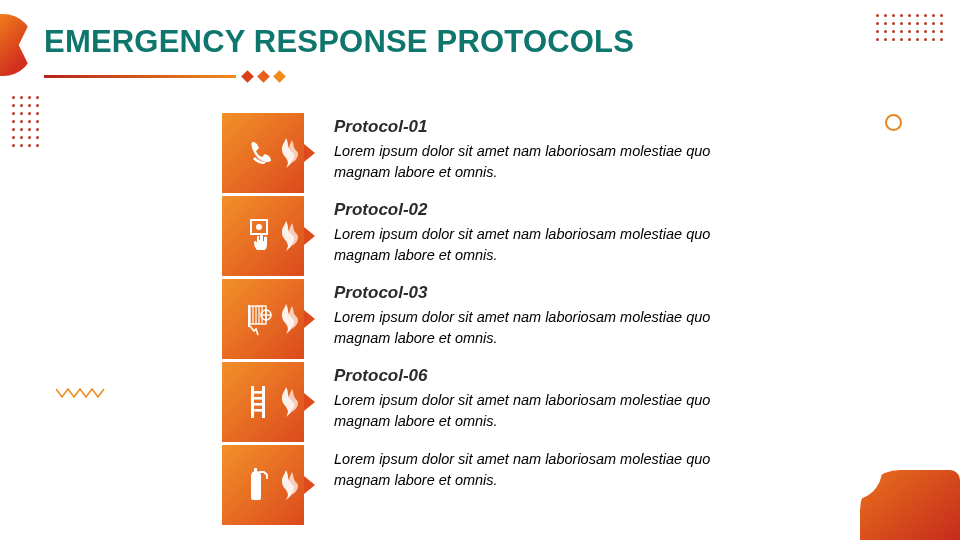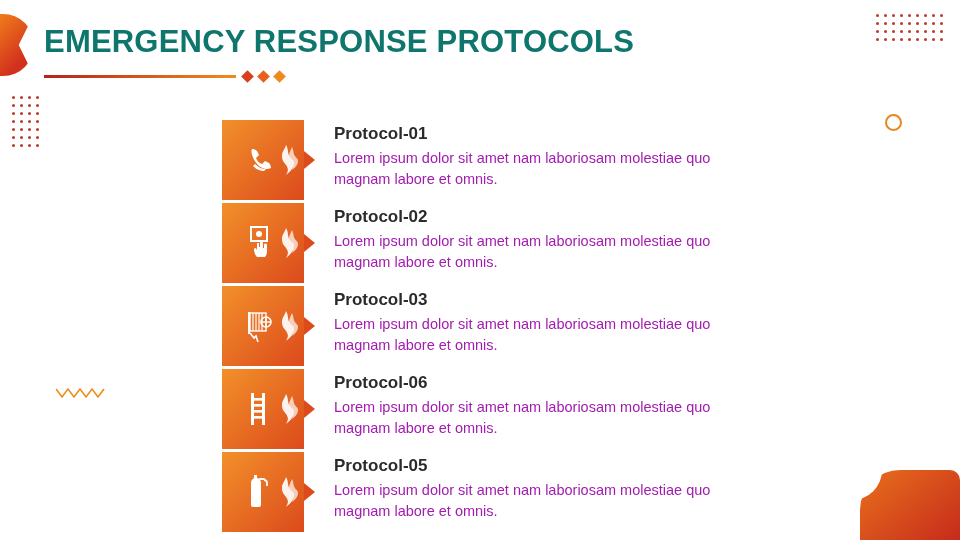--- a/index.html
+++ b/index.html
@@ -98,22 +98,23 @@
     margin-left: 7px;
   }
   .diamond.d1 { background: #d8401b; }
   .diamond.d2 { background: #e8601c; }
   .diamond.d3 { background: #ef8b1d; }
 
   
   #protocol-list {
     position: absolute;
     left: 222px;
-    top: 120px;
+    top: 113px;
     width: 500px;
+    font-style: italic;
   }
   .protocol-row {
     display: flex;
     align-items: flex-start;
     margin-bottom: 3px;
     height: 80px;
   }
   .icon-tile {
     position: relative;
     width: 82px;
@@ -147,21 +148,21 @@
   }
   .row-title {
     font-size: 17px;
     font-weight: bold;
     color: #2b2b2b;
     margin: 0 0 4px 0;
   }
   .row-desc {
     font-size: 14.5px;
     line-height: 1.48;
-    color: #a21caf;
+    color: #000000;
     margin: 0;
     max-width: 380px;
   }
 </style>
 </head>
 <body>
 
 <div class="deco" id="left-arrow-shape"></div>
 
 <div class="deco" id="dots-top-right">
@@ -358,18 +359,17 @@
         <rect x="16" y="6" width="6" height="2" rx="1" fill="#fff"></rect>
         <path d="M21 8c2 0 3 1 3 3v3" fill="none" stroke="#fff" stroke-width="1.8"></path>
       </svg>
       <svg class="flame-mark" width="18" height="30" viewBox="0 0 18 30">
         <path d="M6 0c3 5 1 8 4 12 2 3 4 2 4 6 0 5-4 9-8 12 3-5 2-7 0-10-2-3-4-4-4-9 0-5 3-7 4-11z" fill="#fff"></path>
         <path d="M12 2c2 4 1 6 3 9 1 2 3 2 3 5 0 4-3 7-6 9 2-4 1-5 0-7-2-2-3-3-3-7 0-4 2-6 3-9z" fill="#fff" opacity="0.75"></path>
       </svg>
       <span class="tile-arrow"></span>
     </div>
     <div class="row-text">
-      <p class="row-title">Protocol-05</p>
       <p class="row-desc">Lorem ipsum dolor sit amet nam laboriosam molestiae quo magnam labore et omnis.</p>
     </div>
   </div>
 
 </div>
 
 </body></html>

